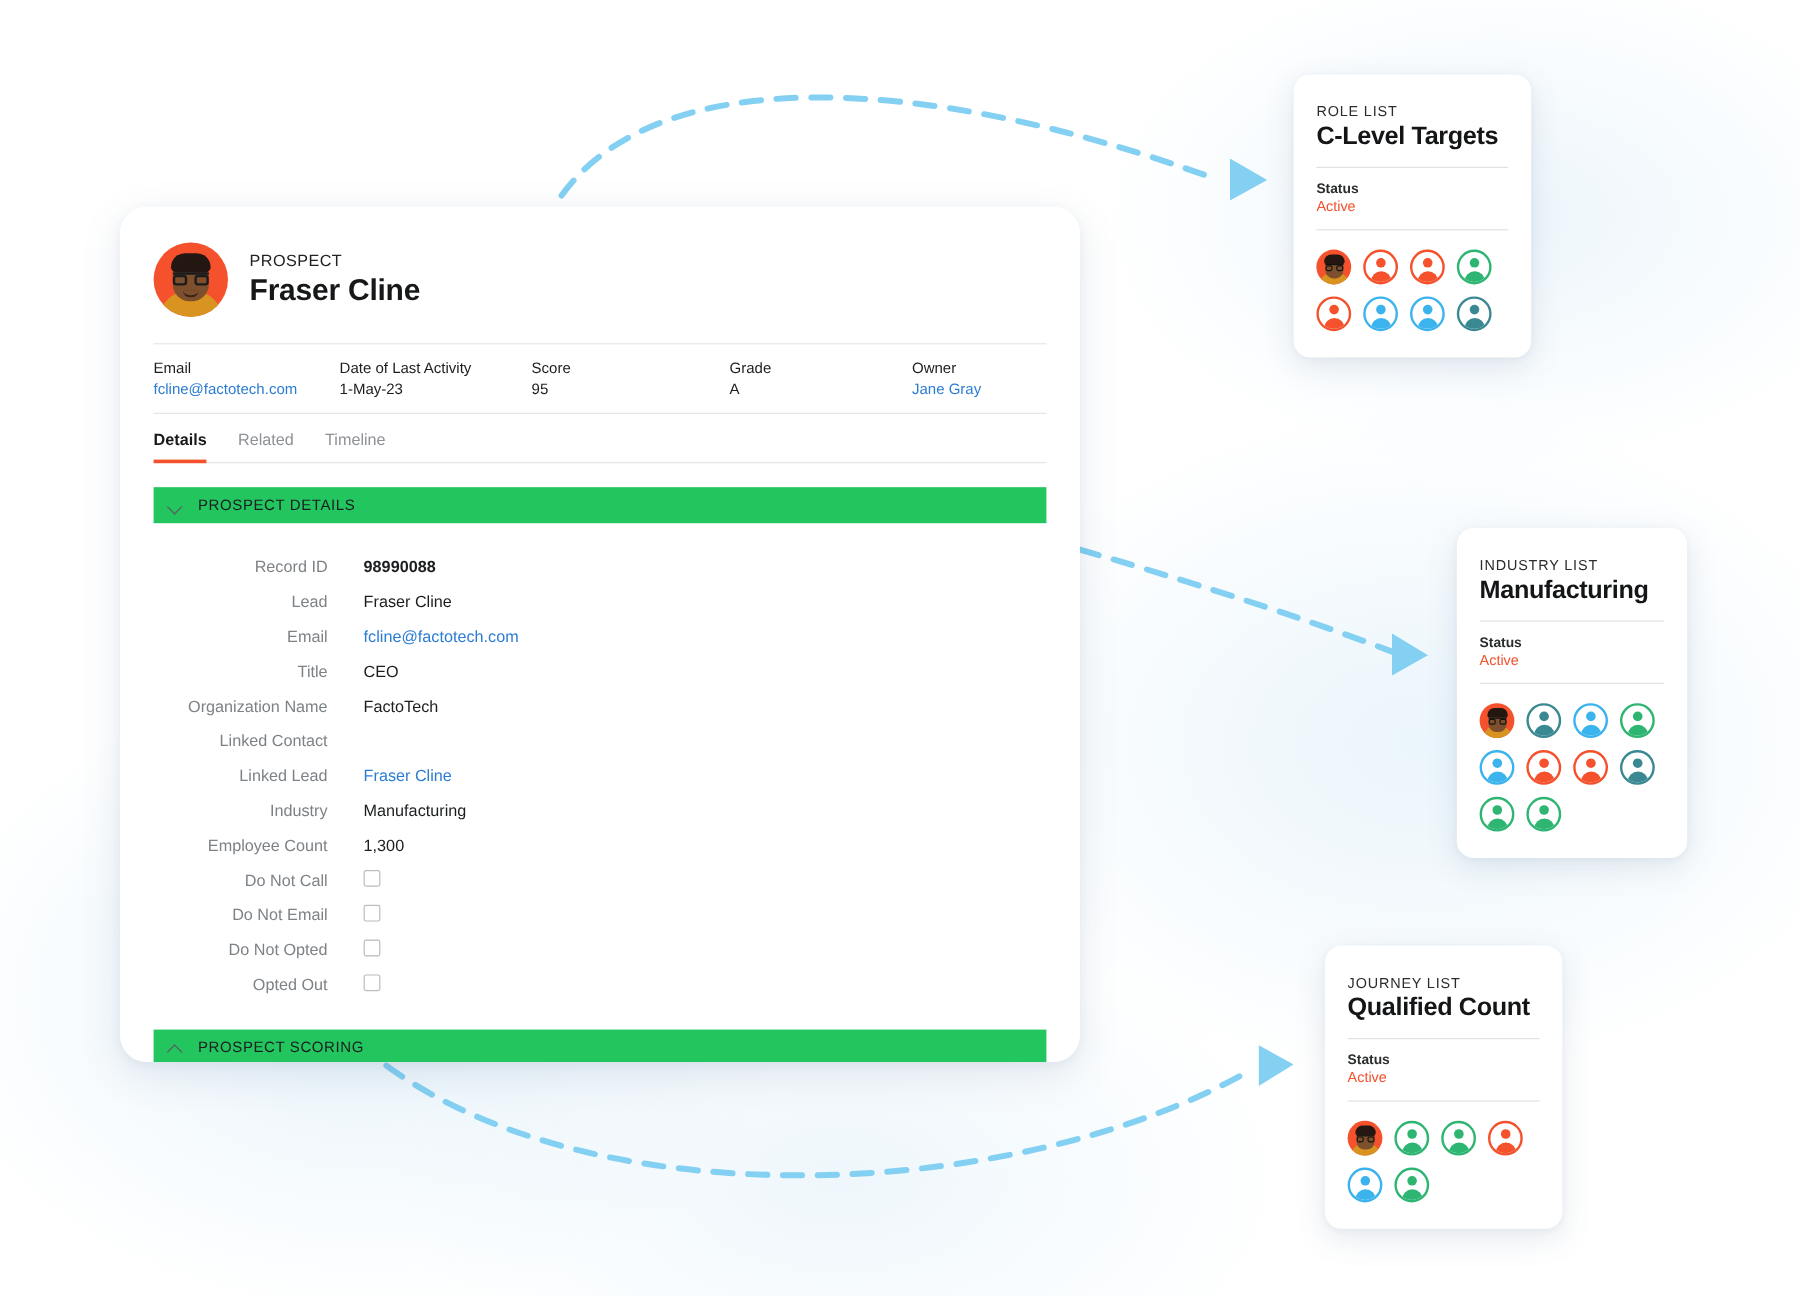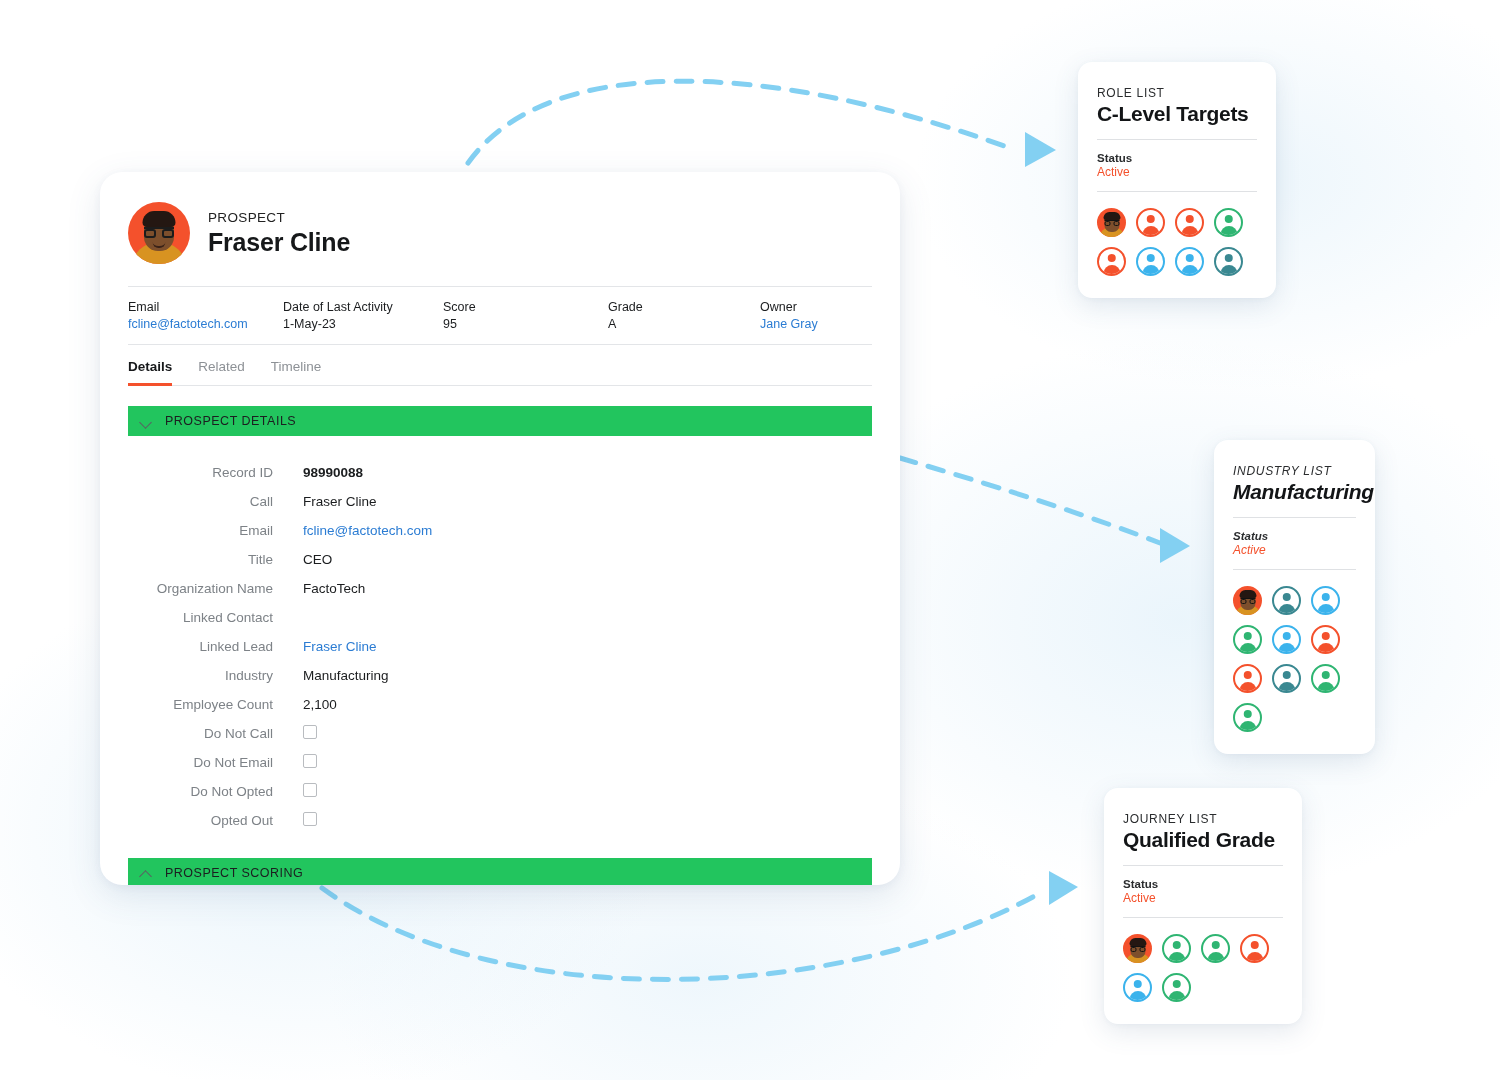--- a/index.html
+++ b/index.html
@@ -254,21 +254,21 @@
       <span class="chev"></span>
       <span>PROSPECT DETAILS</span>
     </div>
 
     <div class="fields">
       <div class="field-row">
         <div class="field-label">Record ID</div>
         <div class="field-value bold">98990088</div>
       </div>
       <div class="field-row">
-        <div class="field-label">Call</div>
+        <div class="field-label">Lead</div>
         <div class="field-value">Fraser Cline</div>
       </div>
       <div class="field-row">
         <div class="field-label">Email</div>
         <div class="field-value link">fcline@factotech.com</div>
       </div>
       <div class="field-row">
         <div class="field-label">Title</div>
         <div class="field-value">CEO</div>
       </div>
@@ -283,21 +283,21 @@
       <div class="field-row">
         <div class="field-label">Linked Lead</div>
         <div class="field-value link">Fraser Cline</div>
       </div>
       <div class="field-row">
         <div class="field-label">Industry</div>
         <div class="field-value">Manufacturing</div>
       </div>
       <div class="field-row">
         <div class="field-label">Employee Count</div>
-        <div class="field-value">2,100</div>
+        <div class="field-value">1,300</div>
       </div>
       <div class="field-row">
         <div class="field-label">Do Not Call</div>
         <div class="field-value"><span class="cbox"></span></div>
       </div>
       <div class="field-row">
         <div class="field-label">Do Not Email</div>
         <div class="field-value"><span class="cbox"></span></div>
       </div>
       <div class="field-row">
@@ -355,21 +355,21 @@
           <div class="head"></div>
           <div class="body"></div>
         </div>
       <div class="av ring" style="color:#3a8891">
           <div class="head"></div>
           <div class="body"></div>
         </div>
     </div>
   </div>
 
-  <div class="list-card" style="left:1214px; top:440px; width:161px;font-style:italic;">
+  <div class="list-card" style="left:1214px; top:440px; width:192px;">
     <div class="lc-eyebrow">INDUSTRY LIST</div>
     <div class="lc-title">Manufacturing</div>
     <div class="lc-status-label">Status</div>
     <div class="lc-status-value">Active</div>
     <div class="lc-avatars">
       <div class="av photo">
           <div class="p-shoulder"></div>
           <div class="p-face"></div>
           <div class="p-hair"></div>
           <div class="p-glass">
@@ -411,21 +411,21 @@
         </div>
       <div class="av ring" style="color:#2fb572">
           <div class="head"></div>
           <div class="body"></div>
         </div>
     </div>
   </div>
 
   <div class="list-card" style="left:1104px; top:788px; width:198px;">
     <div class="lc-eyebrow">JOURNEY LIST</div>
-    <div class="lc-title">Qualified Grade</div>
+    <div class="lc-title">Qualified Count</div>
     <div class="lc-status-label">Status</div>
     <div class="lc-status-value">Active</div>
     <div class="lc-avatars">
       <div class="av photo">
           <div class="p-shoulder"></div>
           <div class="p-face"></div>
           <div class="p-hair"></div>
           <div class="p-glass">
             <i></i>
             <i></i>

